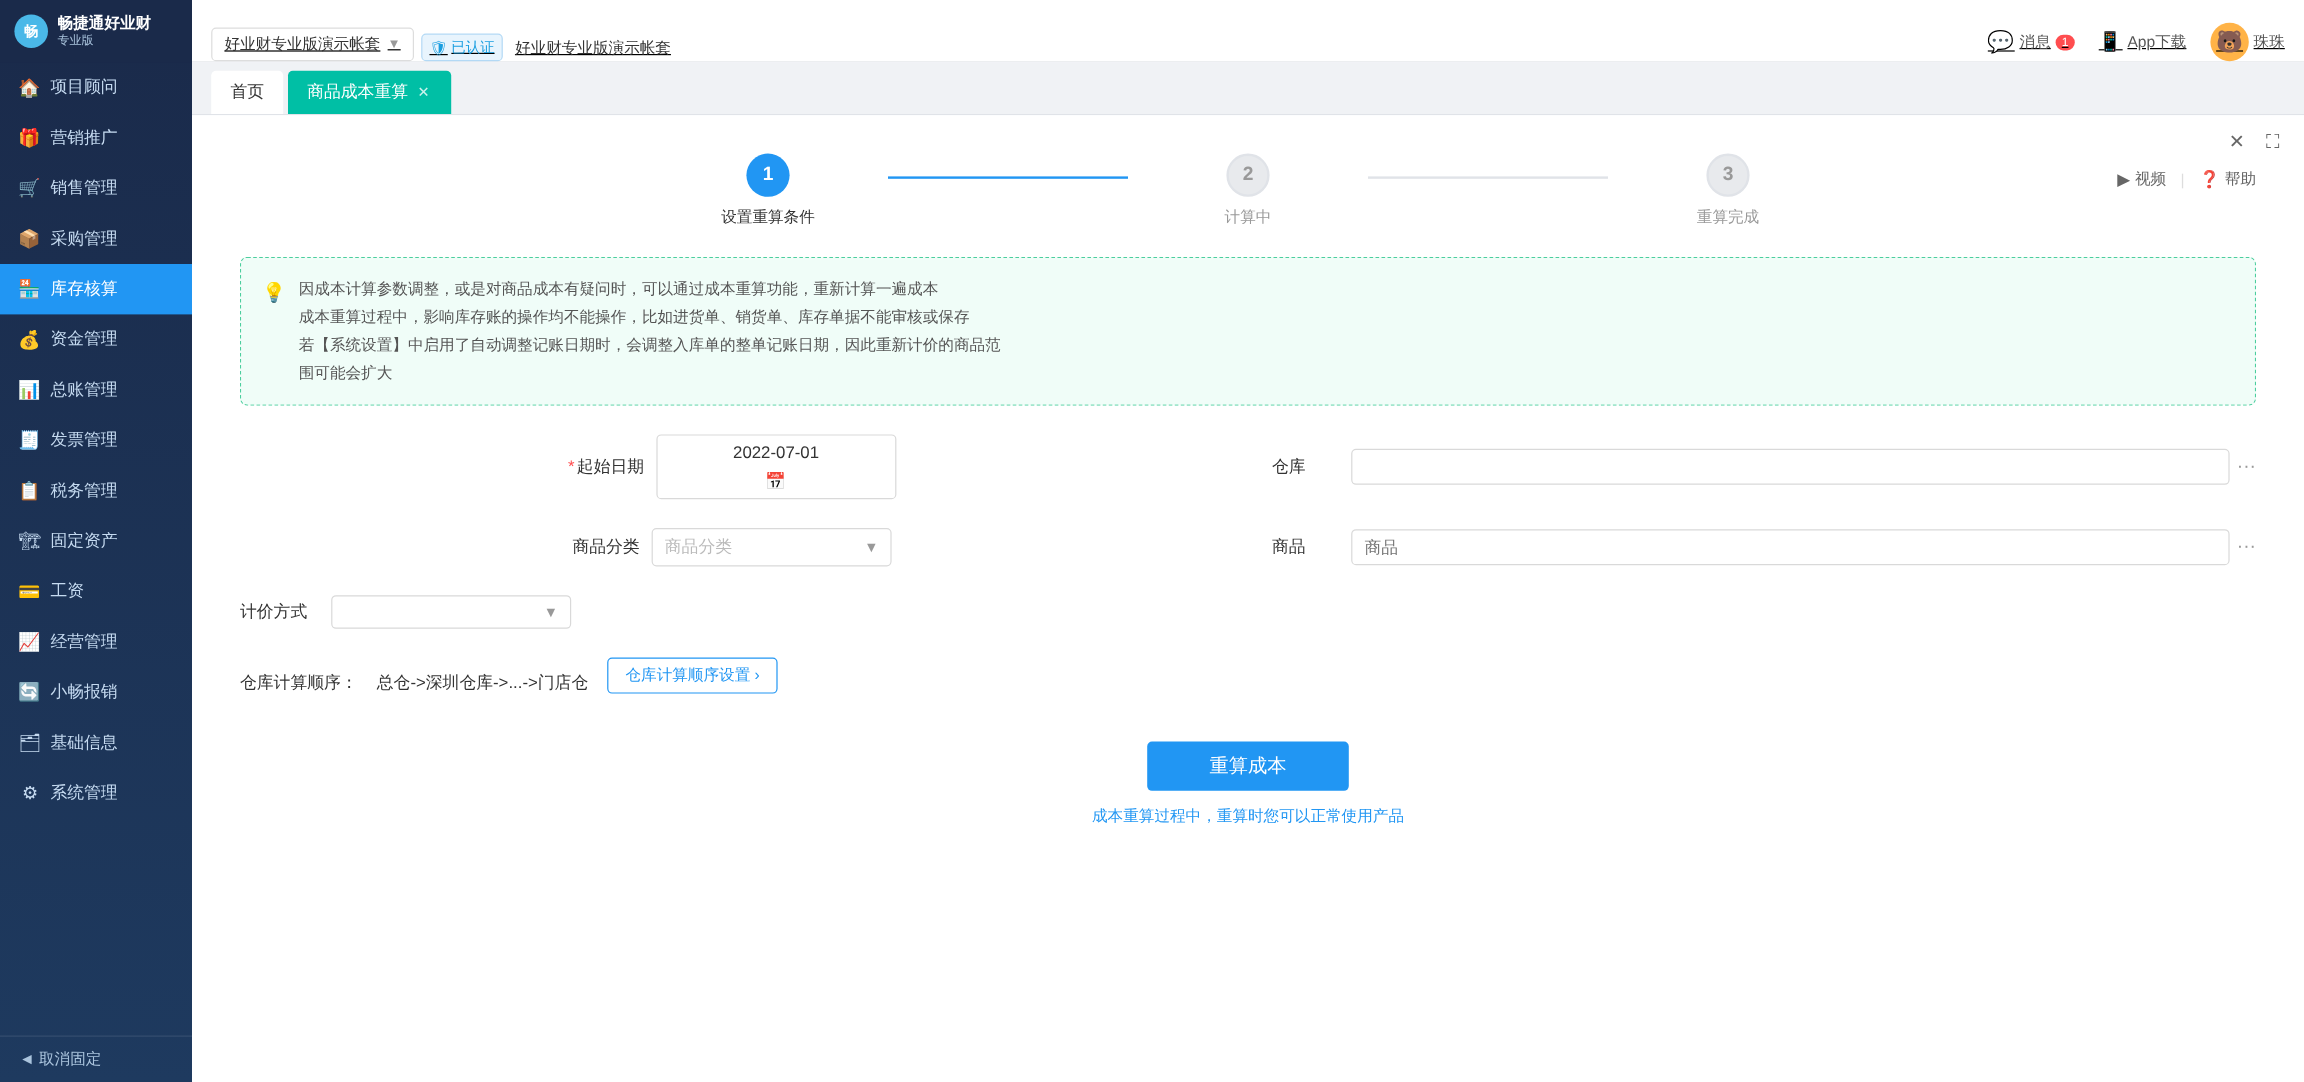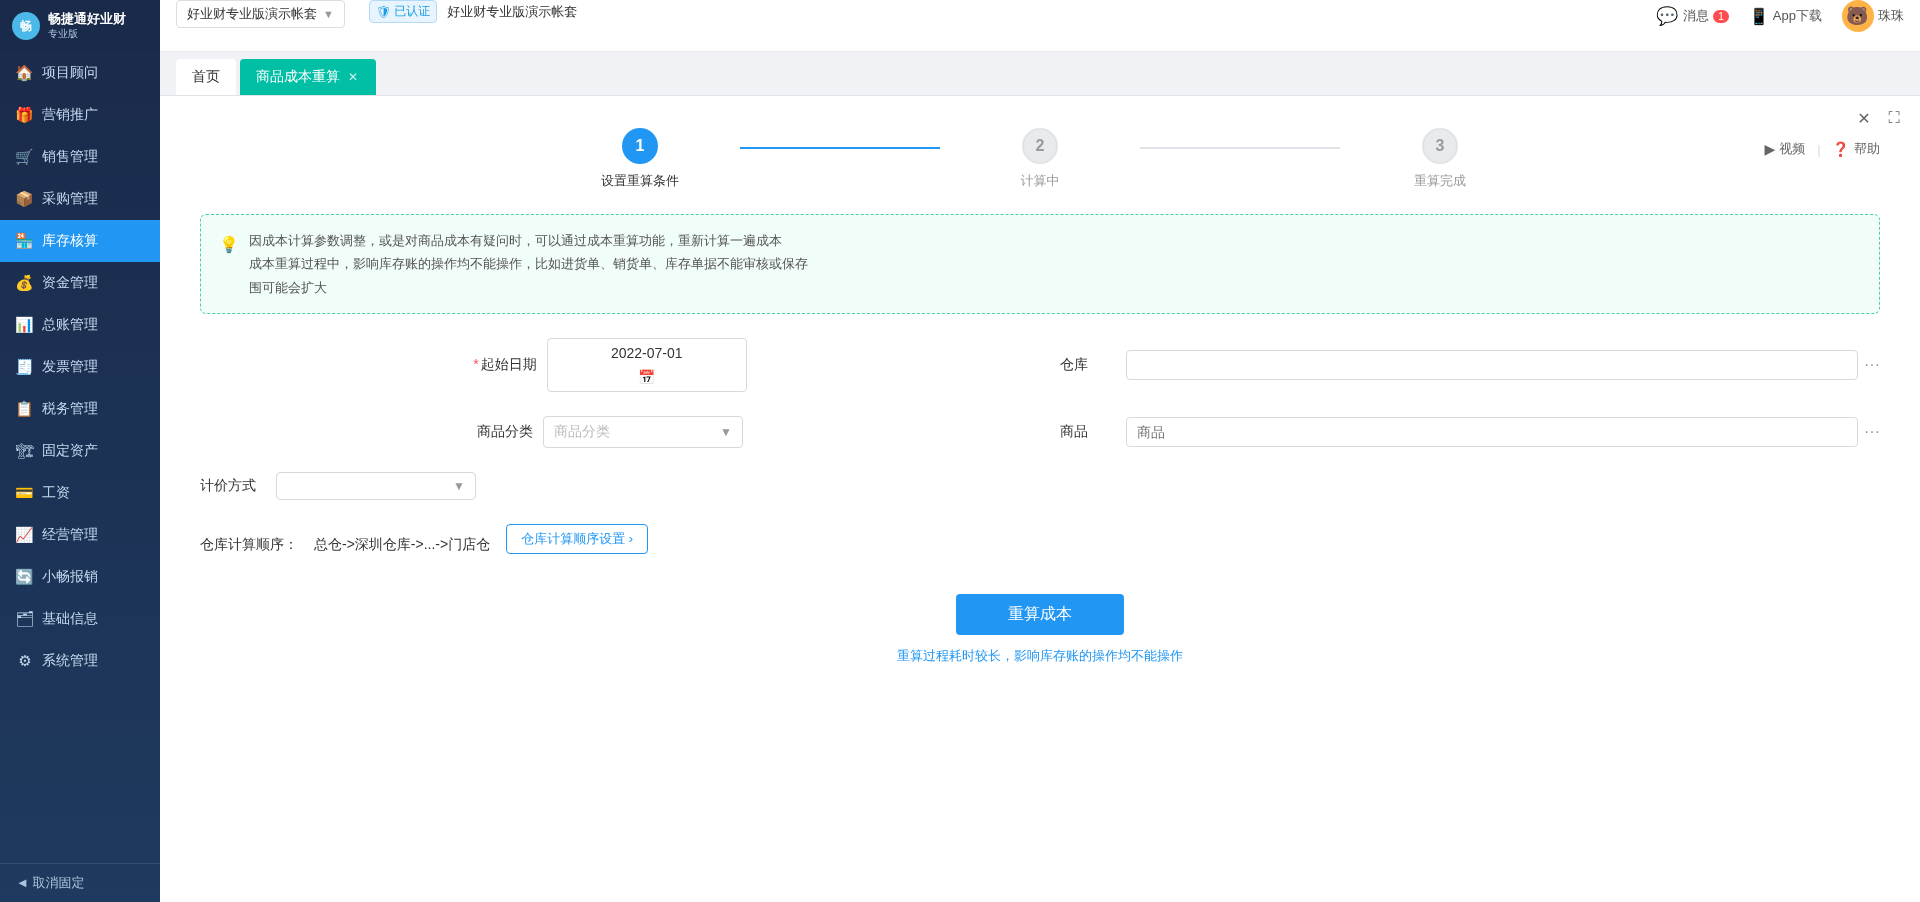--- a/index.html
+++ b/index.html
@@ -81,25 +81,26 @@
       display: flex;
       flex-direction: column;
       overflow: hidden;
     }
 
     
     .topbar {
       height: 52px;
       background: white;
       display: flex;
-      align-items: flex-start;
+      align-items: flex-end;
       padding: 0 16px;
       border-bottom: 1px solid #e8eaed;
       flex-shrink: 0;
-      gap: 20px;
+      gap: 2px;
+      text-decoration: underline;
     }
     .topbar-account-select {
       display: flex;
       align-items: center;
       gap: 6px;
       padding: 4px 10px;
       border: 1px solid #ddd;
       border-radius: 4px;
       cursor: pointer;
       font-size: 13px;
@@ -599,20 +600,21 @@
           <span>帮助</span>
         </span>
       </div>
     </div>
 
     <div class="notice-box">
       <span class="notice-icon">💡</span>
       <div>
         <div>因成本计算参数调整，或是对商品成本有疑问时，可以通过成本重算功能，重新计算一遍成本</div>
         <div>成本重算过程中，影响库存账的操作均不能操作，比如进货单、销货单、库存单据不能审核或保存</div>
+        <div>若【系统设置】中启用了自动调整记账日期时，会调整入库单的整单记账日期，因此重新计价的商品范</div>
         <div>围可能会扩大</div>
       </div>
     </div>
 
     <div class="form-area">
 
       <div class="form-row">
         <div class="form-group">
           <span class="form-label">
             <span class="required-star">*</span><span>起始日期</span>
@@ -664,16 +666,16 @@
         <button class="warehouse-order-btn">
           <span>仓库计算顺序设置 ›</span>
         </button>
       </div>
     </div>
 
     <div class="recalc-section">
       <button class="recalc-btn">
         <span>重算成本</span>
       </button>
-      <span class="recalc-note">重算过程耗时较长，影响库存账的操作均不能操作</span>
+      <span class="recalc-note">成本重算过程中，重算时您可以正常使用产品</span>
     </div>
   </div>
 </div>
 
 </body></html>

